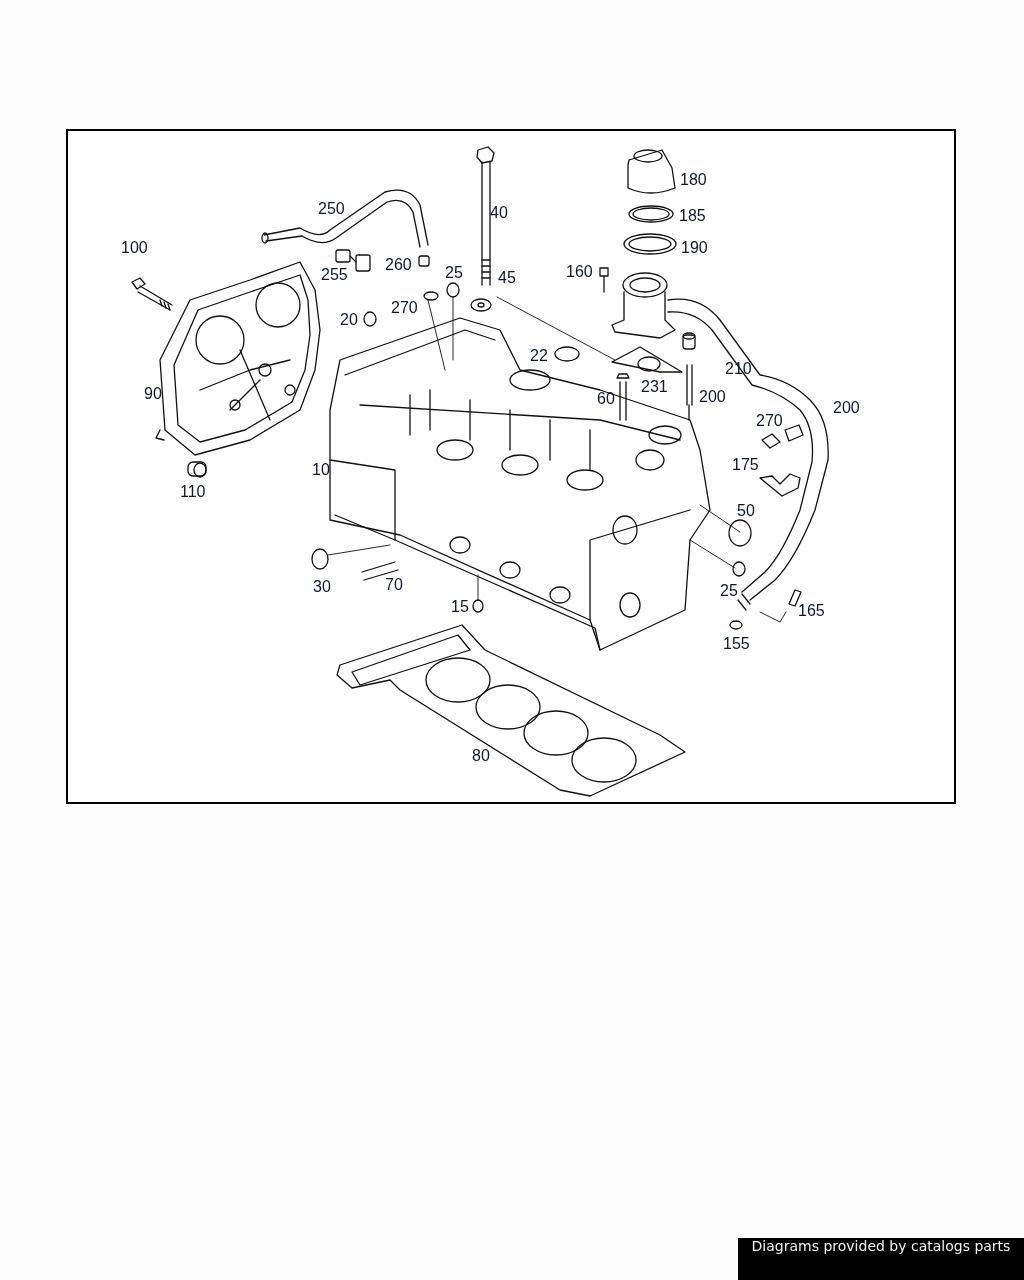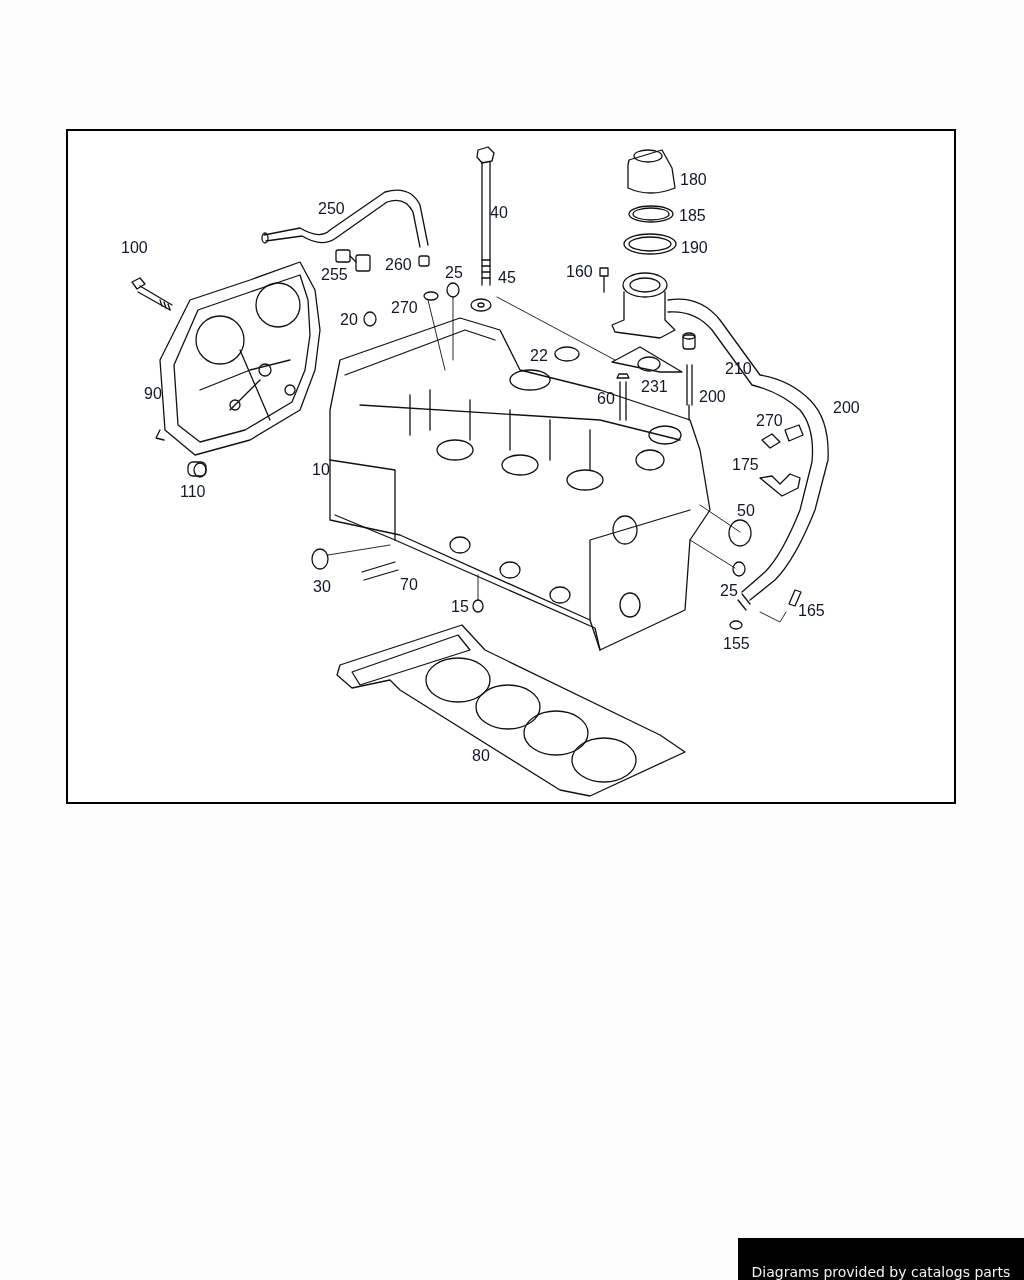--- a/index.html
+++ b/index.html
@@ -3,21 +3,21 @@
 <meta charset="utf-8">
 <style>
   html, body { margin:0; padding:0; }
   body { width:1024px; height:1280px; background:#fdfdfd; position:relative; overflow:hidden;
          font-family:"Liberation Sans", sans-serif; }
   .frame { position:absolute; left:66px; top:129px; width:890px; height:675px;
            border:2px solid #000; box-sizing:border-box; background:#fff; }
   .diagram-svg { position:absolute; left:0; top:0; width:1024px; height:1280px; }
   .callout { position:absolute; font-size:16px; color:#0f172a; line-height:1; white-space:nowrap; cursor:pointer; }
   .footer-badge { position:absolute; right:0; bottom:0; width:286px; height:42px; background:#000; color:#f2f2f2;
-                  font-family:"DejaVu Sans", sans-serif; font-size:14px; display:flex; align-items:flex-end;
+                  font-family:"DejaVu Sans", sans-serif; font-size:14px; display:flex; align-items:flex-start;
                   justify-content:center; box-sizing:border-box; }
 </style>
 </head>
 <body>
 
 <div class="frame"></div>
 
 <svg class="diagram-svg" viewBox="0 0 1024 1280" fill="none" stroke="#111" stroke-width="1.3" stroke-linejoin="round" stroke-linecap="round">
 
   <g>
@@ -156,21 +156,21 @@
     <span class="callout" style="left: 451px; top: 599px;">15</span>
     <span class="callout" style="left: 340px; top: 312px;">20</span>
     <span class="callout" style="left: 445px; top: 265px;">25</span>
     <span class="callout" style="left: 720px; top: 583px;">25</span>
     <span class="callout" style="left: 313px; top: 579px;">30</span>
     <span class="callout" style="left: 530px; top: 348px;">22</span>
     <span class="callout" style="left: 490px; top: 205px;">40</span>
     <span class="callout" style="left: 498px; top: 270px;">45</span>
     <span class="callout" style="left: 737px; top: 503px;">50</span>
     <span class="callout" style="left: 597px; top: 391px;">60</span>
-    <span class="callout" style="left: 400px; top: 577px; text-align: center;">70</span>
+    <span class="callout" style="left: 385px; top: 577px; text-align: center;">70</span>
     <span class="callout" style="left: 472px; top: 748px;">80</span>
     <span class="callout" style="left: 144px; top: 386px;">90</span>
     <span class="callout" style="left: 121px; top: 240px;">100</span>
     <span class="callout" style="left: 180px; top: 484px;">110</span>
     <span class="callout" style="left: 833px; top: 400px;">200</span>
     <span class="callout" style="left: 723px; top: 636px;">155</span>
     <span class="callout" style="left: 641px; top: 379px;">231</span>
     <span class="callout" style="left: 566px; top: 264px;">160</span>
     <span class="callout" style="left: 798px; top: 603px;">165</span>
     <span class="callout" style="left: 756px; top: 413px;">270</span>

